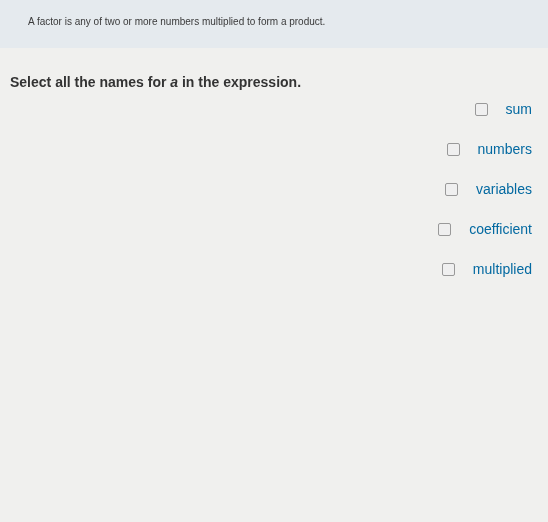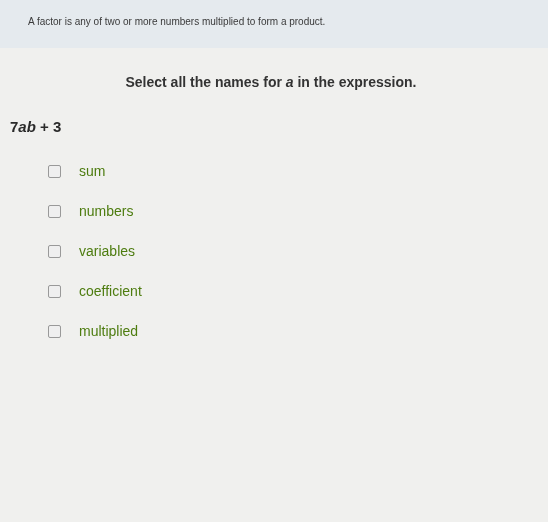--- a/index.html
+++ b/index.html
@@ -23,44 +23,44 @@
     .definitions p:last-child {
       margin-bottom: 0;
     }
     .question-area {
       padding: 26px 16px 16px 10px;
       color: #333;
     }
     .instruction {
       font-size: 14px;
       font-weight: bold;
-      margin-bottom: 28px;
-      text-align: center;
+      margin-bottom: 11px;
     }
     .instruction .ital {
       font-style: italic;
     }
     .expression {
       font-size: 15px;
       font-weight: bold;
       margin-bottom: 28px;
       color: #2a2a2a;
     }
     .expression .ital {
       font-style: italic;
     }
     .options {
       padding-left: 38px;
     }
     .option {
       display: flex;
       align-items: center;
       margin-bottom: 24px;
-      color: #4d7c0f;
+      color: #0369a1;
       font-size: 14px;
+      justify-content: flex-end;
     }
     .checkbox {
       width: 13px;
       height: 13px;
       border: 1px solid #999;
       border-radius: 2px;
       margin-right: 18px;
       background: #efefef;
       flex-shrink: 0;
     }
@@ -68,23 +68,20 @@
 </head>
 <body>
 
 <div class="definitions">
   <p>A factor is any of two or more numbers multiplied to form a product.</p>
 </div>
 
 <div class="question-area">
   <div class="instruction">
     <span>Select all the names for </span><span class="ital">a</span><span> in the expression.</span>
-  </div>
-  <div class="expression">
-    <span>7</span><span class="ital">ab</span><span> + 3</span>
   </div>
   <div class="options">
     <div class="option">
       <div class="checkbox"></div>
       <span>sum</span>
     </div>
     <div class="option">
       <div class="checkbox"></div>
       <span>numbers</span>
     </div>

